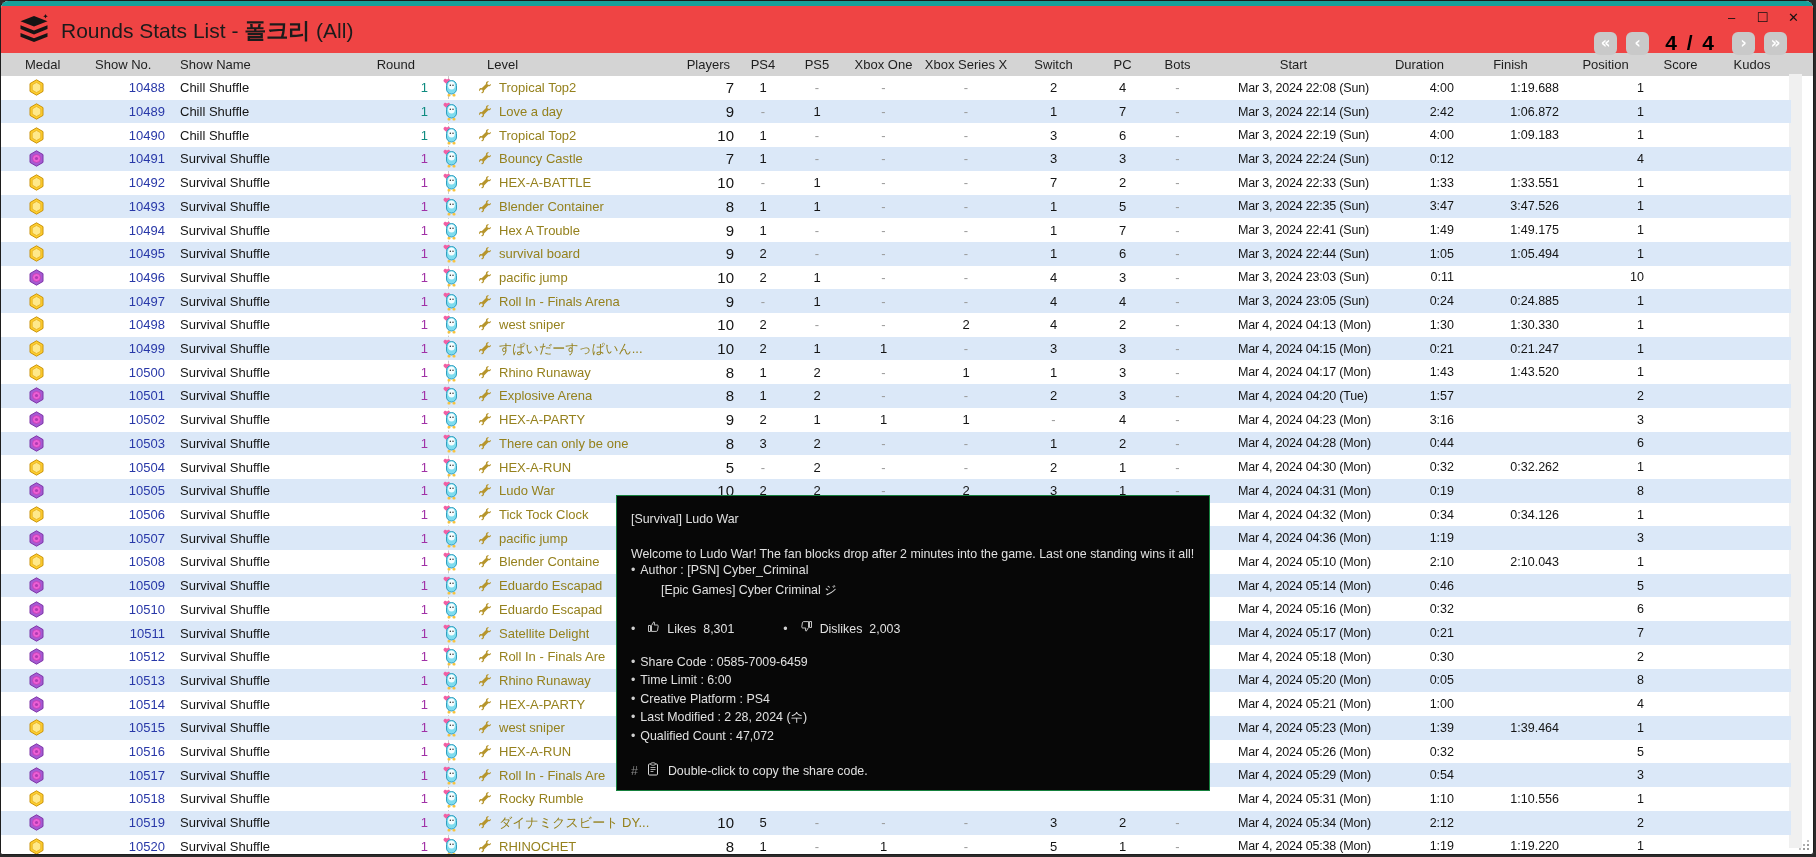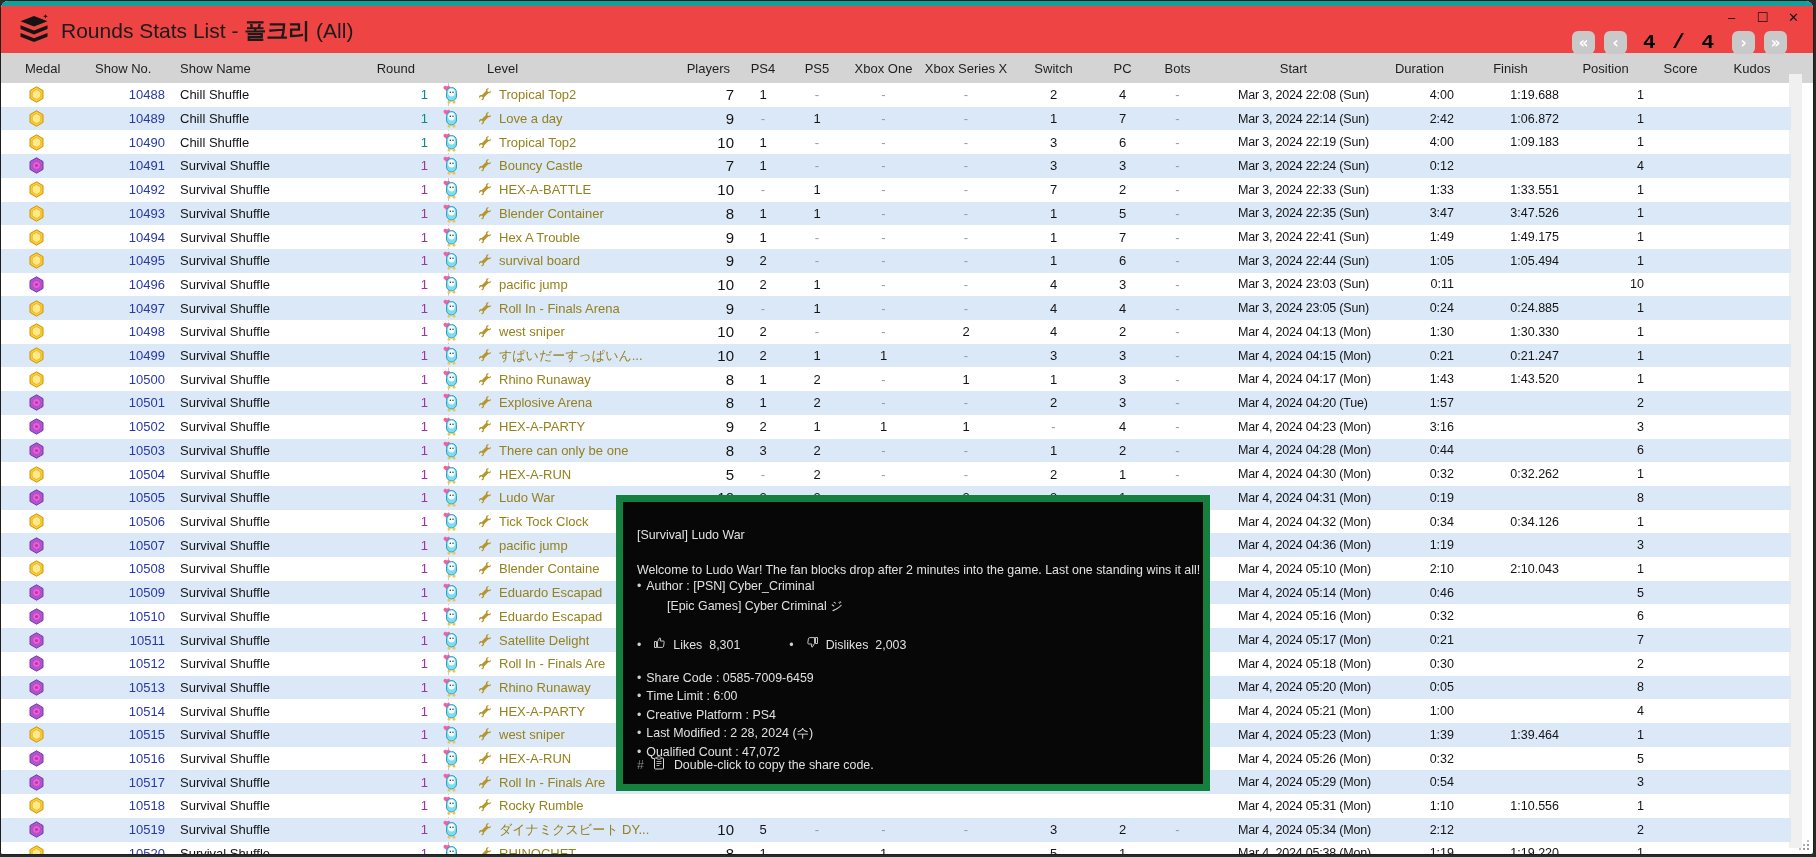--- a/index.html
+++ b/index.html
@@ -9,24 +9,24 @@
   .topstrip{height:5px;background:#14a09a;}
   .titlebar{position:relative;height:47px;background:#ef4444;}
   .logo{position:absolute;left:16px;top:7px;width:34px;height:34px;}
   .title{position:absolute;left:60px;top:10px;font-size:21px;color:#1b1b1b;white-space:nowrap;}
   .title .kor{font-weight:700;font-size:22px;}
   .winctrl{position:absolute;top:3px;right:12px;display:flex;gap:16px;font-size:13px;color:#111;}
   .winctrl span{width:15px;text-align:center;line-height:18px;cursor:default;}
   .pager{position:absolute;top:25px;right:26px;display:flex;align-items:center;gap:9px;}
   .pbtn{width:23px;height:23px;border-radius:6px;background:#c9c9c9;color:#fff;font-weight:700;
         font-size:15px;display:flex;align-items:center;justify-content:center;font-family:"DejaVu Sans",sans-serif;}
-  .pcount{font-size:21px;font-weight:800;color:#000;margin:0 7px;letter-spacing:2px;font-family:Liberation Mono, monospace;}
+  .pcount{font-size:21px;font-weight:800;color:#000;margin:0 7px;letter-spacing:2px;font-family:Liberation Sans, sans-serif;}
 
   .grid{display:grid;grid-template-columns:70px 97px 201px 62px 36px 194px 77px 50px 58px 75px 90px 85px 53px 57px 175px 77px 105px 85px 65px 78px;}
-  .header{height:30px;background:#d4d4d4;font-size:13px;color:#1e1e1e;}
+  .header{height:23px;background:#d4d4d4;font-size:13px;color:#1e1e1e;}
   .header .hc{display:flex;align-items:center;white-space:nowrap;overflow:hidden;}
   .header .hc:nth-child(1){padding-left:24px;}
   .header .hc:nth-child(2){padding-left:24px;}
   .header .hc:nth-child(3){padding-left:12px;}
   .header .hc:nth-child(4){justify-content:flex-end;padding-right:16px;}
   .header .hc:nth-child(6){padding-left:20px;}
   .header .hc:nth-child(7){justify-content:flex-end;padding-right:8px;}
   .header .hc:nth-child(n+8){justify-content:center;}
 
   #rows{position:relative;height:782px;display:flex;flex-direction:column;background:#fff;width:1790px;}
@@ -45,22 +45,22 @@
   .row .c7{justify-content:flex-end;padding-right:4px;font-size:15px;}
   .row .c8,.row .c9,.row .c10,.row .c11,.row .c12,.row .c13,.row .c14{justify-content:center;}
   .row .c15{padding-left:32px;font-size:12.5px;letter-spacing:-0.2px;}
   .row .c16,.row .c17,.row .c18{justify-content:flex-end;padding-right:4px;font-size:12.5px;}
   .row .c19,.row .c20{justify-content:center;}
   .dash{color:#9a9a9a;}
 
   .scrolltrack{position:absolute;left:1788px;top:73px;bottom:6px;width:13px;background:#f0f0f0;}
 
   .tooltip{position:absolute;left:615px;top:494px;width:594px;height:296px;background:#070707;
-           color:#e0e0e0;font-size:12.4px;z-index:9;padding:22px 14px;box-sizing:border-box;
-           border:7px solid #15803d;line-height:16px;}
+           color:#e0e0e0;font-size:12.4px;z-index:9;padding:12px 14px;box-sizing:border-box;
+           border:1px solid #15803d;line-height:16px;}
   .t-title{margin-top:3px;}
   .t-desc{margin-top:19px;white-space:nowrap;}
   .t-author{}
   .t-author2{padding-left:30px;margin-top:4px;}
   .t-likes{margin-top:22px;display:flex;align-items:center;gap:7px;}
   .t-likes .grp2{margin-left:42px;display:flex;align-items:center;gap:7px;}
   #t-stats{margin-top:16px;}
   .t-line{line-height:18.4px;}
   .bullet{color:#cfcfcf;margin-right:5px;}
   .t-footer{position:absolute;left:14px;bottom:10px;display:flex;gap:9px;align-items:center;}

